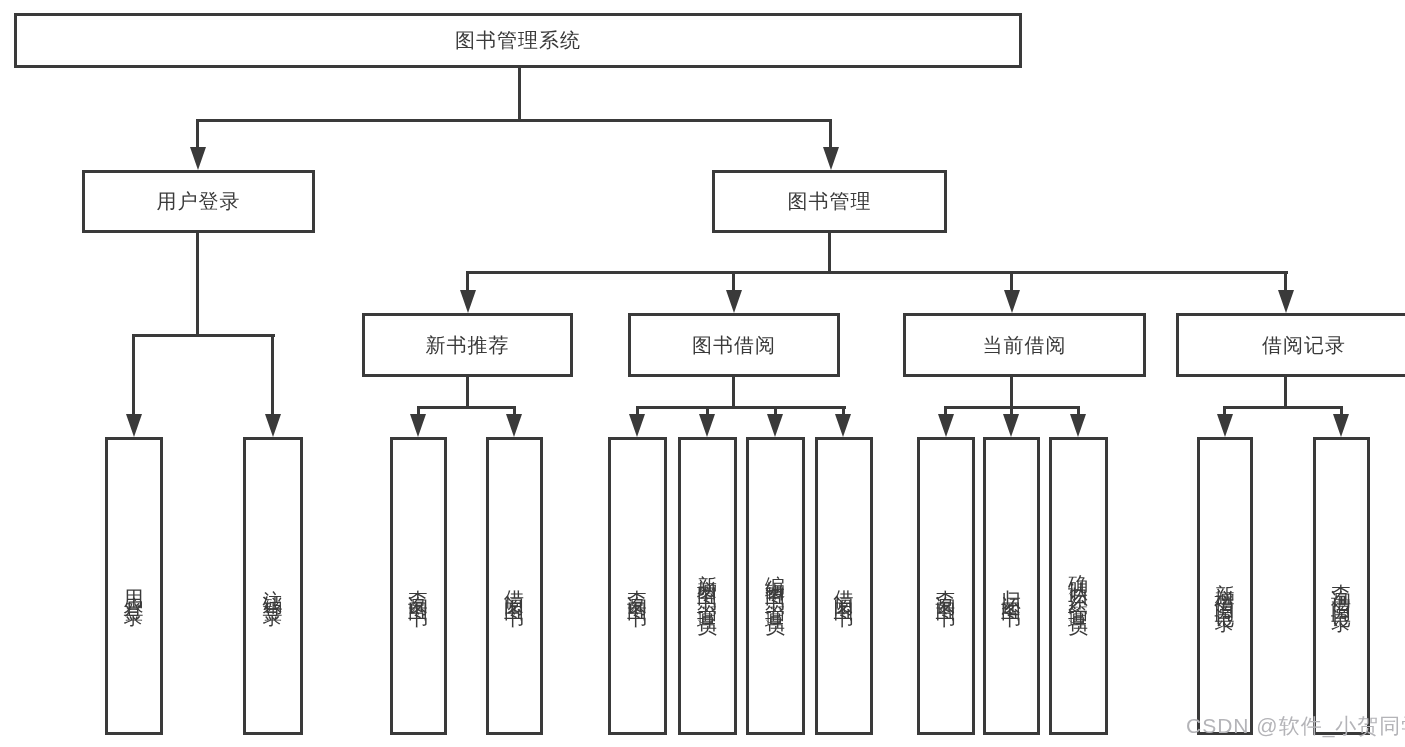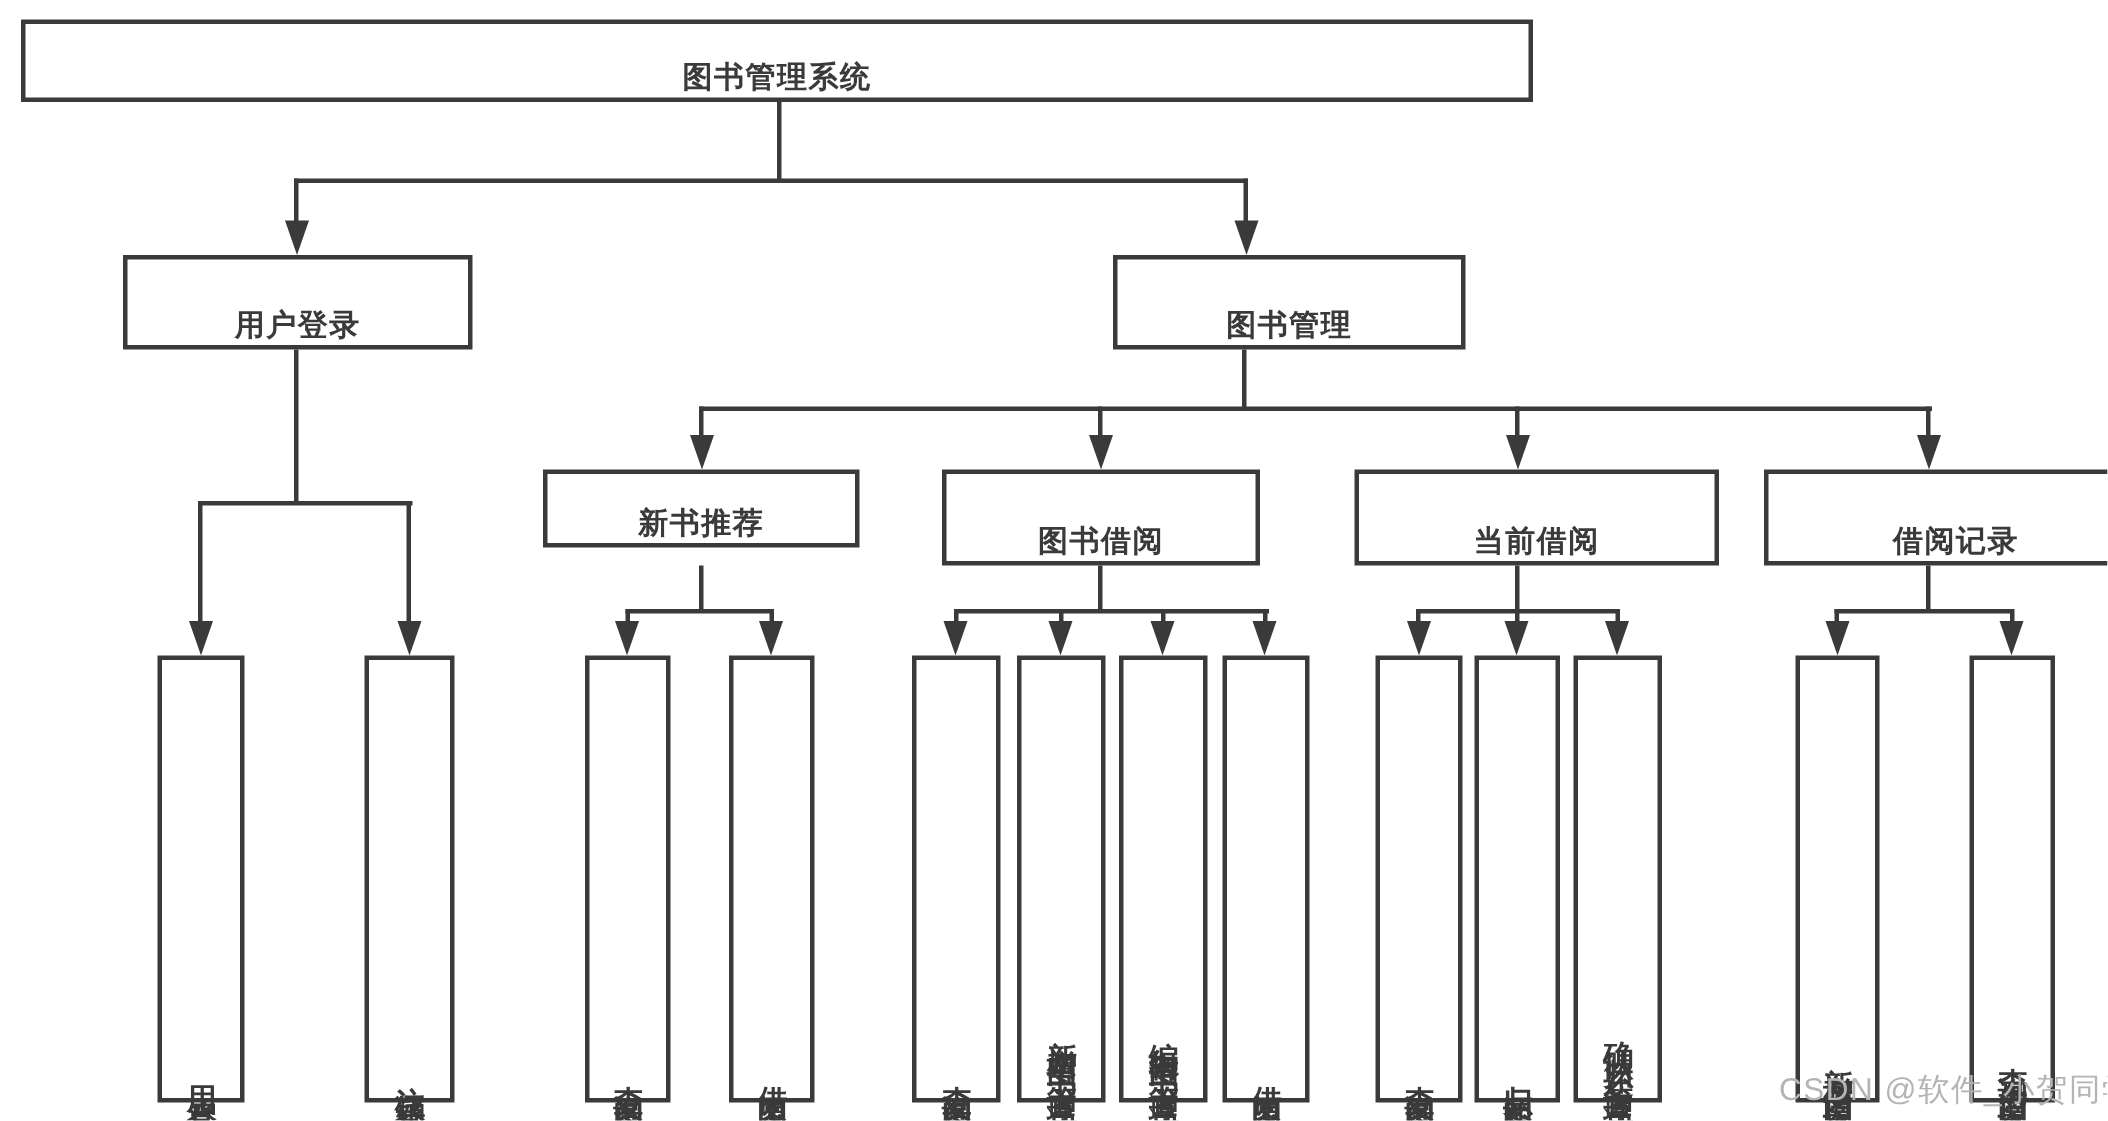--- a/index.html
+++ b/index.html
@@ -17,23 +17,22 @@
     font-family: "Liberation Sans", sans-serif;
     color: var(--text);
     overflow: hidden;
   }
   .box {
     position: absolute;
     box-sizing: border-box;
     border: 3px solid var(--line);
     background: var(--background);
     display: flex;
-    align-items: flex-end;
+    align-items: center;
     justify-content: center;
-    font-weight: bold;
   }
   .box .lbl {
     font-size: 20px;
     color: var(--text);
     letter-spacing: 1px;
     white-space: nowrap;
   }
   .vbox .lbl {
     writing-mode: vertical-rl;
     text-orientation: mixed;
@@ -73,21 +72,21 @@
   <div class="vline" style="left:518px; top:68px; height:54px;"></div>
   <div class="hline" style="left:196px; top:119px; width:636px;"></div>
   <div class="vline" style="left:196px; top:119px; height:29px;"></div>
   <div class="arrow" style="left:190px; top:147px;"></div>
   <div class="vline" style="left:829px; top:119px; height:29px;"></div>
   <div class="arrow" style="left:823px; top:147px;"></div>
 
   <div class="box" style="left:82px; top:170px; width:233px; height:63px;">
     <span class="lbl">用户登录</span>
   </div>
-  <div class="box" style="left:712px; top:170px; width:235px; height:63px;margin-left:30px;">
+  <div class="box" style="left:712px; top:170px; width:235px; height:63px;">
     <span class="lbl">图书管理</span>
   </div>
 
   <div class="vline" style="left:196px; top:233px; height:103px;"></div>
   <div class="hline" style="left:132px; top:334px; width:143px;"></div>
   <div class="vline" style="left:132px; top:334px; height:80px;"></div>
   <div class="arrow" style="left:126px; top:414px;"></div>
   <div class="vline" style="left:271px; top:334px; height:80px;"></div>
   <div class="arrow" style="left:265px; top:414px;"></div>
 
@@ -95,21 +94,21 @@
   <div class="hline" style="left:466px; top:271px; width:822px;"></div>
   <div class="vline" style="left:466px; top:271px; height:20px;"></div>
   <div class="arrow" style="left:460px; top:290px;"></div>
   <div class="vline" style="left:732px; top:271px; height:20px;"></div>
   <div class="arrow" style="left:726px; top:290px;"></div>
   <div class="vline" style="left:1010px; top:271px; height:20px;"></div>
   <div class="arrow" style="left:1004px; top:290px;"></div>
   <div class="vline" style="left:1284px; top:271px; height:20px;"></div>
   <div class="arrow" style="left:1278px; top:290px;"></div>
 
-  <div class="box" style="left:362px; top:313px; width:211px; height:52px;">
+  <div class="box" style="left:362px; top:313px; width:211px; height:64px;">
     <span class="lbl">新书推荐</span>
   </div>
   <div class="box" style="left:628px; top:313px; width:212px; height:64px;">
     <span class="lbl">图书借阅</span>
   </div>
   <div class="box" style="left:903px; top:313px; width:243px; height:64px;">
     <span class="lbl">当前借阅</span>
   </div>
   <div class="box" style="left:1176px; top:313px; width:256px; height:64px;">
     <span class="lbl">借阅记录</span>

